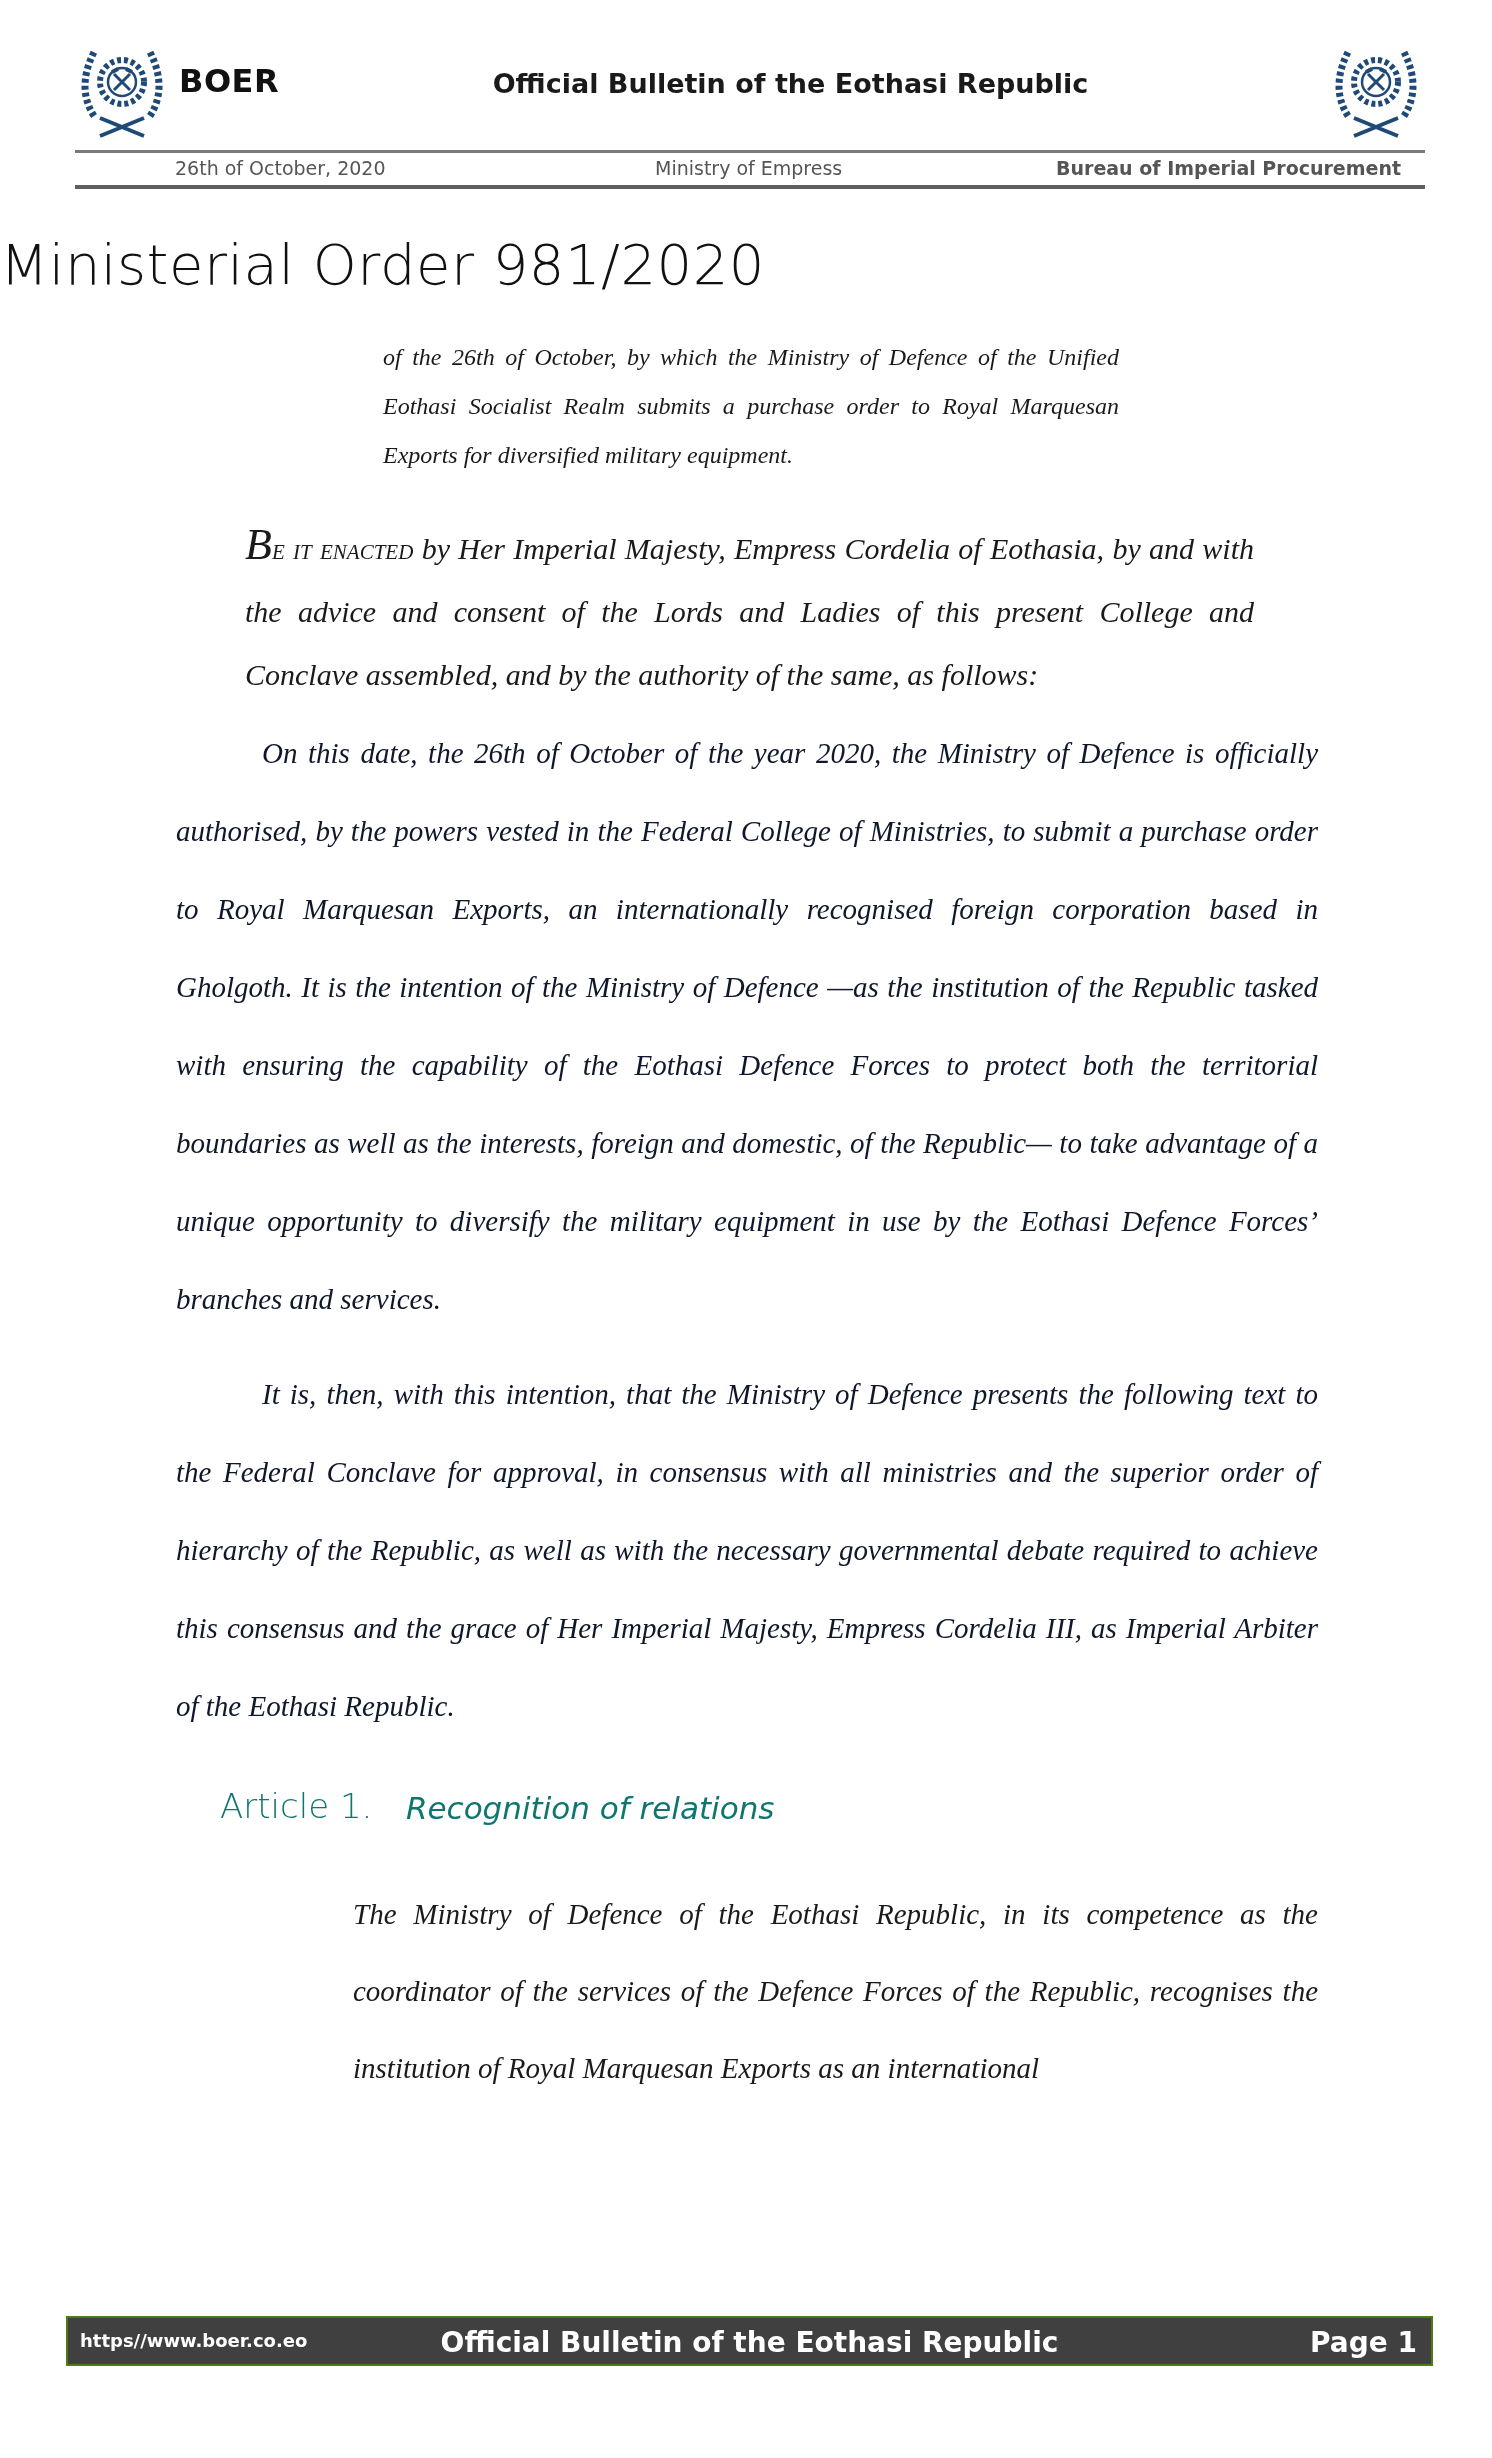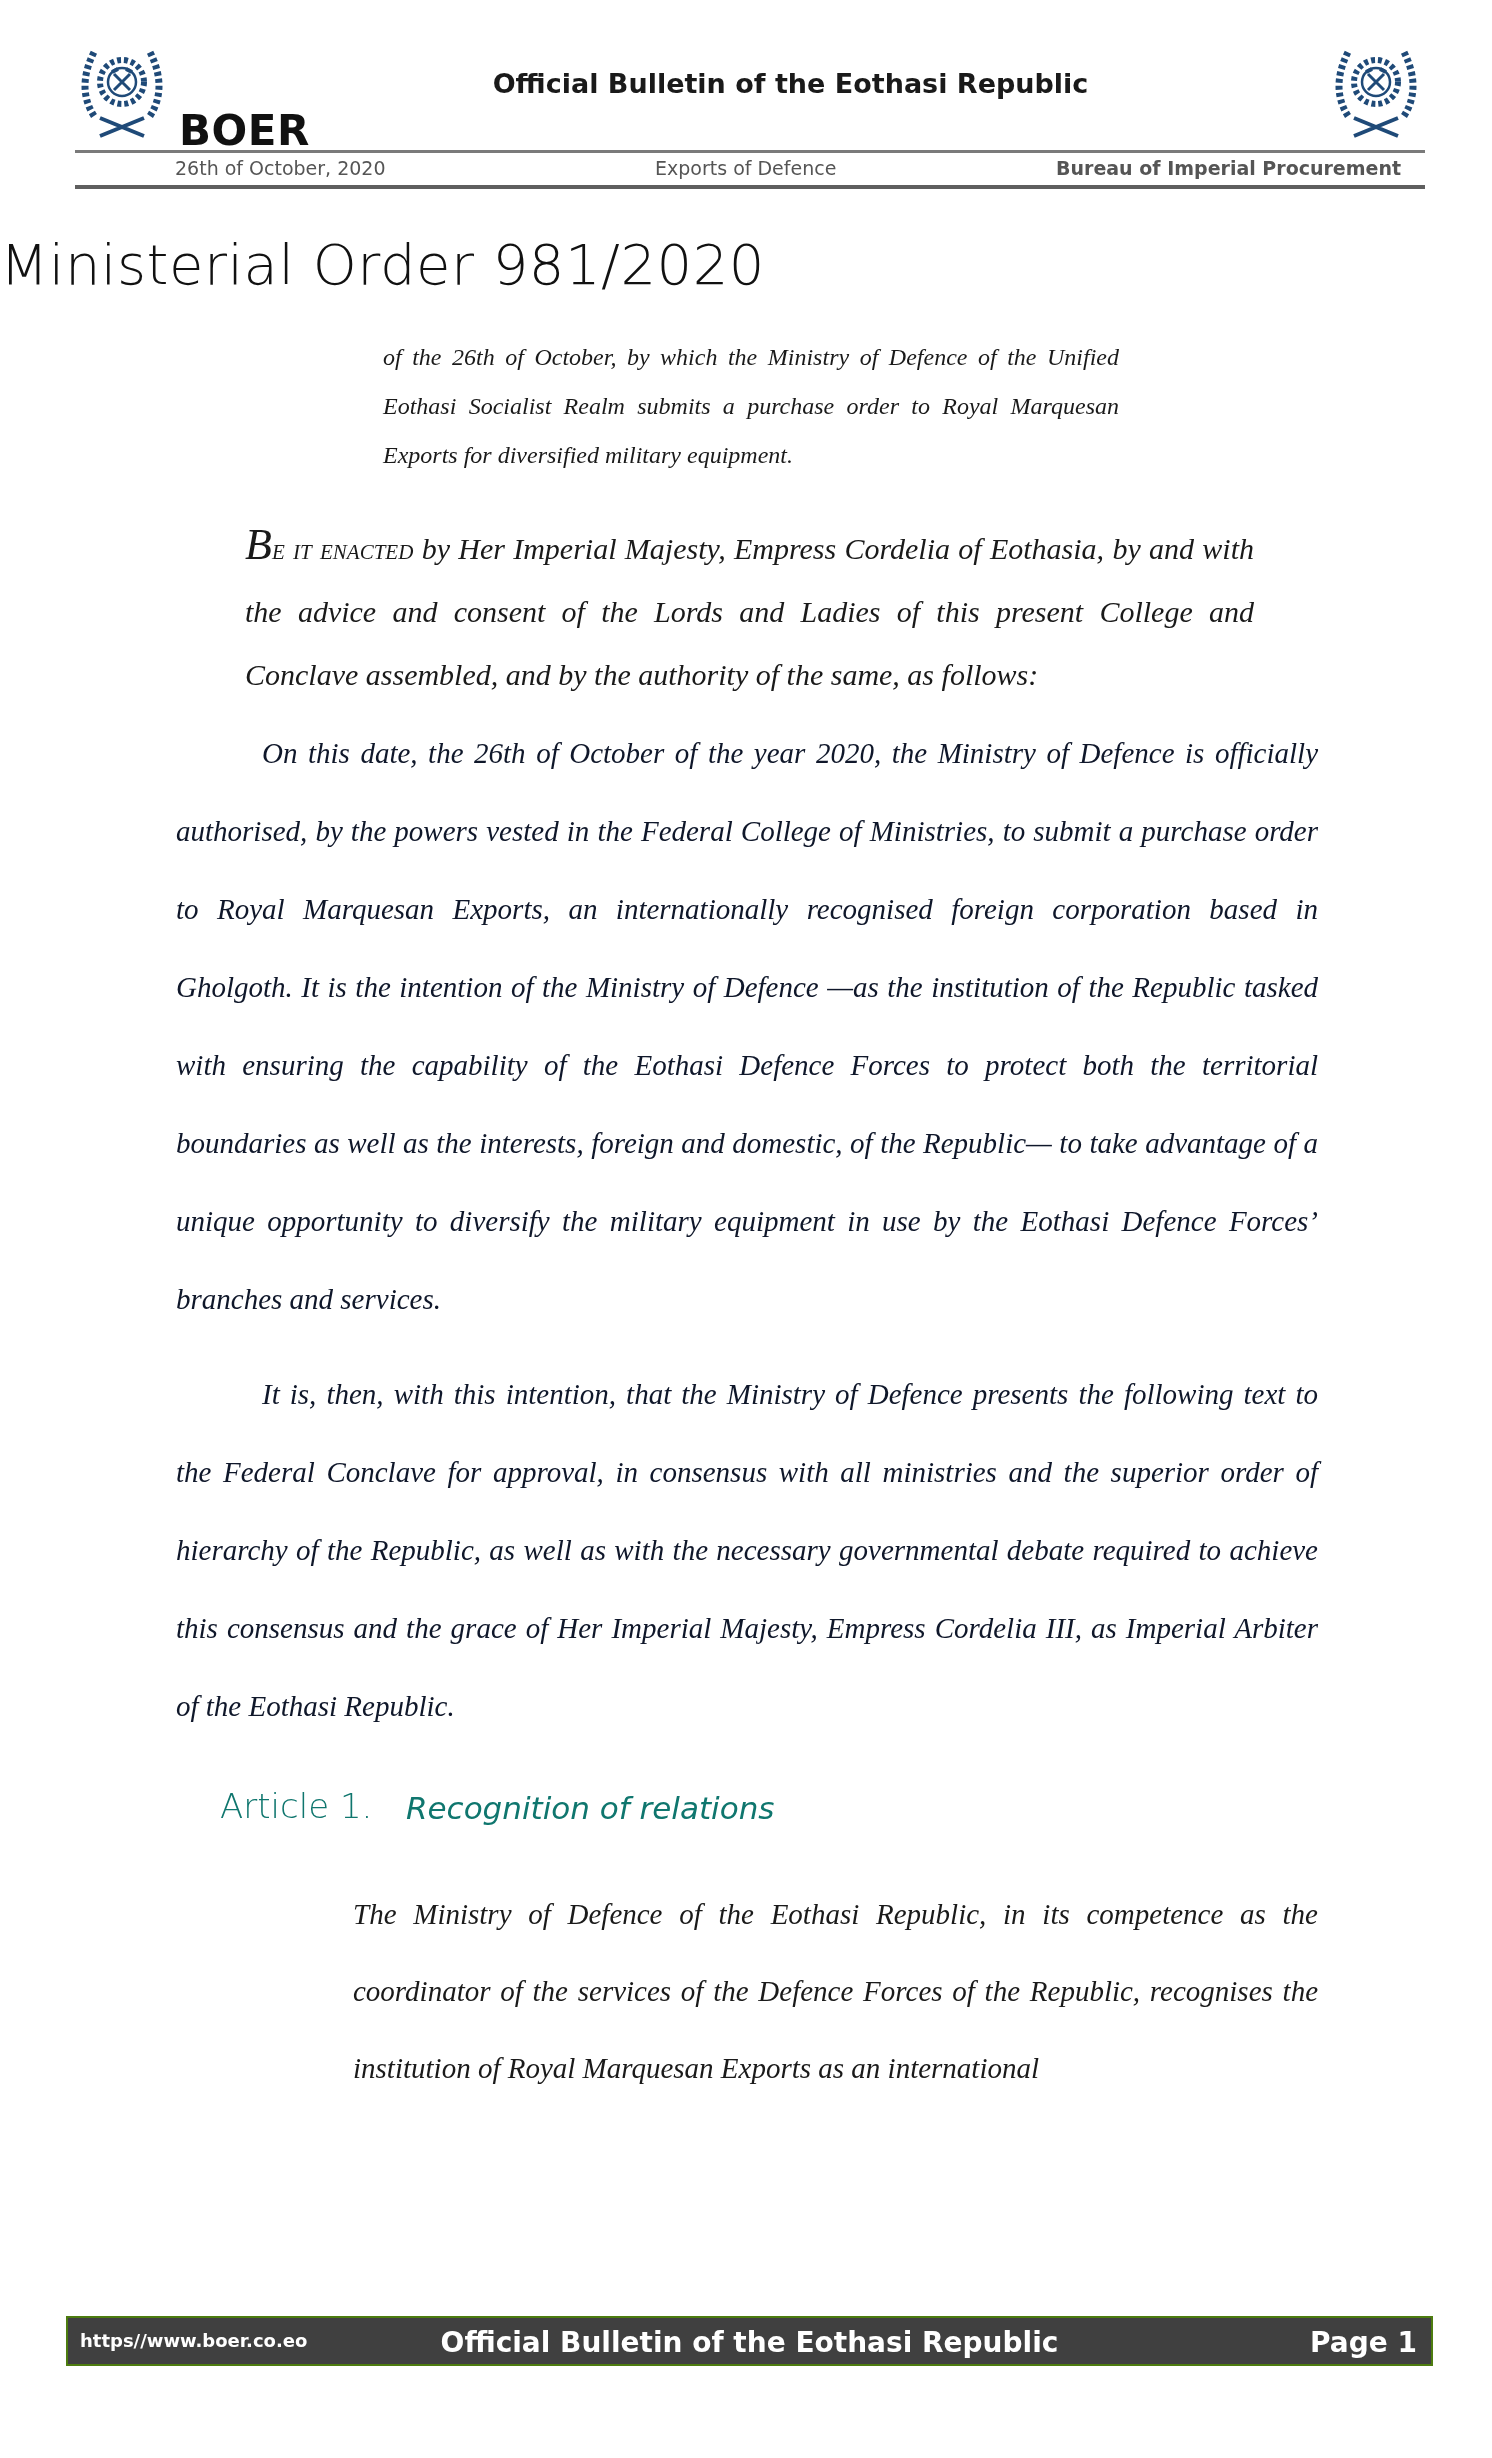--- a/index.html
+++ b/index.html
@@ -4,21 +4,21 @@
 <style>
   html, body { margin:0; padding:0; background:#ffffff; }
   body { width:1493px; height:2459px; position:relative; overflow:hidden; color:#111; }
   .sans { font-family:"DejaVu Sans", "Liberation Sans", sans-serif; }
   .serif { font-family:"Liberation Serif", "DejaVu Serif", serif;font-style:italic; }
 
   .emblem { position:absolute; width:100px; height:100px; top:38px; }
   .emblem.left { left:72px; }
   .emblem.right { left:1326px; }
 
-  .brand { position:absolute; left:179px; top:62px; font-size:42px; font-weight:bold; letter-spacing:0.5px; color:#111;margin-top:44px; }
+  .brand { position:absolute; left:179px; top:62px; font-size:32px; font-weight:bold; letter-spacing:0.5px; color:#111; }
   .header-title { position:absolute; left:0; width:1581px; top:68px; text-align:center; font-size:27px; font-weight:bold; color:#1a1a1a; }
 
   .rule { position:absolute; left:75px; width:1350px; height:3px; background:#7a7a7a; }
   .rule.top { top:150px; }
   .rule.bottom { top:185px; height:4px; background:#5f5f5f; }
 
   .meta { position:absolute; top:157px; font-size:19px; color:#555; }
   .meta.date { left:175px; }
   .meta.ministry { left:655px; }
   .meta.bureau { left:1056px;font-weight:bold; }
@@ -70,21 +70,21 @@
     <path d="M40 34 l6 -3 M60 34 l-6 -3" stroke-width="4"></path>
     <path d="M28 80 L72 98 M72 80 L28 98" stroke-width="4"></path>
   </g>
 </svg>
 
 <div class="brand sans">BOER</div>
 <div class="header-title sans">Official Bulletin of the Eothasi Republic</div>
 
 <div class="rule top"></div>
 <div class="meta date sans">26th of October, 2020</div>
-<div class="meta ministry sans">Exports of Defence</div>
+<div class="meta ministry sans">Ministry of Empress</div>
 <div class="meta bureau sans">Bureau of Imperial Procurement</div>
 <div class="rule bottom"></div>
 
 <h1 class="title sans" style="margin:0;">Ministerial Order 981/2020</h1>
 <p class="subtitle serif" style="margin:0;">of the 26th of October, by which the Ministry of Defence of the Unified Eothasi Socialist Realm submits a purchase order to Royal Marquesan Exports for diversified military equipment.</p>
 
 <p class="enact serif" style="margin:0;"><span class="initial">B</span><span class="sc">e it enacted</span><span> by Her Imperial Majesty, Empress Cordelia of Eothasia, by and with the advice and consent of the Lords and Ladies of this present College and Conclave assembled, and by the authority of the same, as follows:</span></p>
 
 <p class="para p1 serif" style="margin:0;">On this date, the 26th of October of the year 2020, the Ministry of Defence is officially authorised, by the powers vested in the Federal College of Ministries, to submit a purchase order to Royal Marquesan Exports, an internationally recognised foreign corporation based in Gholgoth. It is the intention of the Ministry of Defence —as the institution of the Republic tasked with ensuring the capability of the Eothasi Defence Forces to protect both the territorial boundaries as well as the interests, foreign and domestic, of the Republic— to take advantage of a unique opportunity to diversify the military equipment in use by the Eothasi Defence Forces’ branches and services.</p>
 <p class="para p2 serif" style="margin:0;">It is, then, with this intention, that the Ministry of Defence presents the following text to the Federal Conclave for approval, in consensus with all ministries and the superior order of hierarchy of the Republic, as well as with the necessary governmental debate required to achieve this consensus and the grace of Her Imperial Majesty, Empress Cordelia III, as Imperial Arbiter of the Eothasi Republic.</p>

